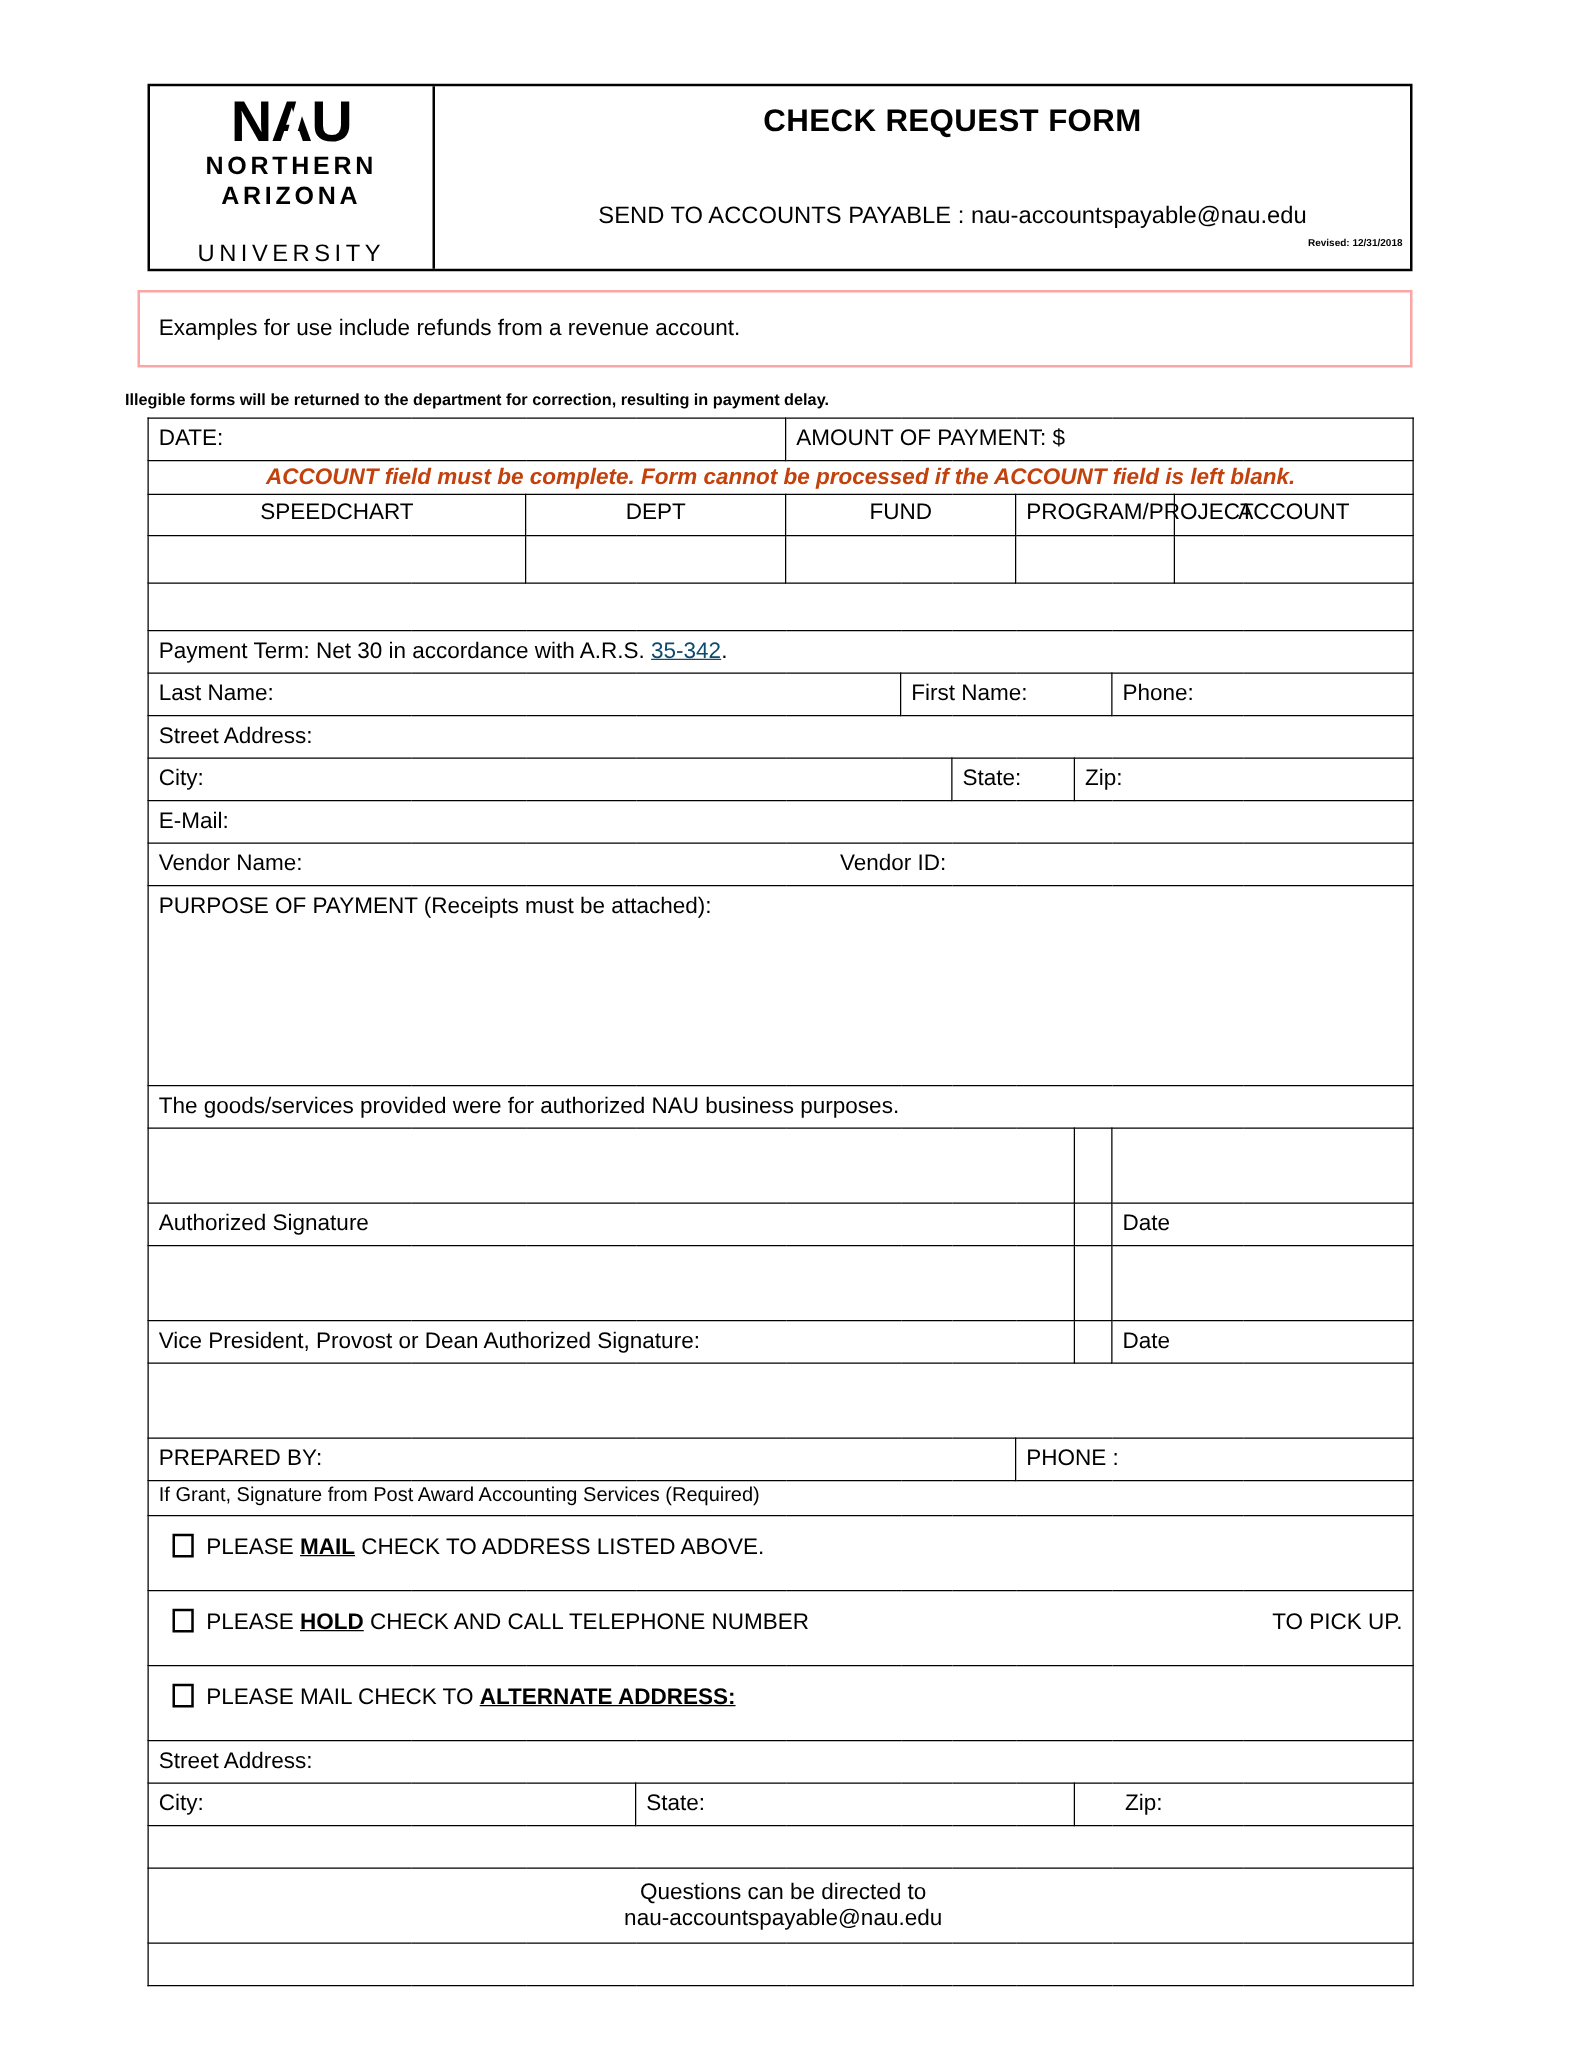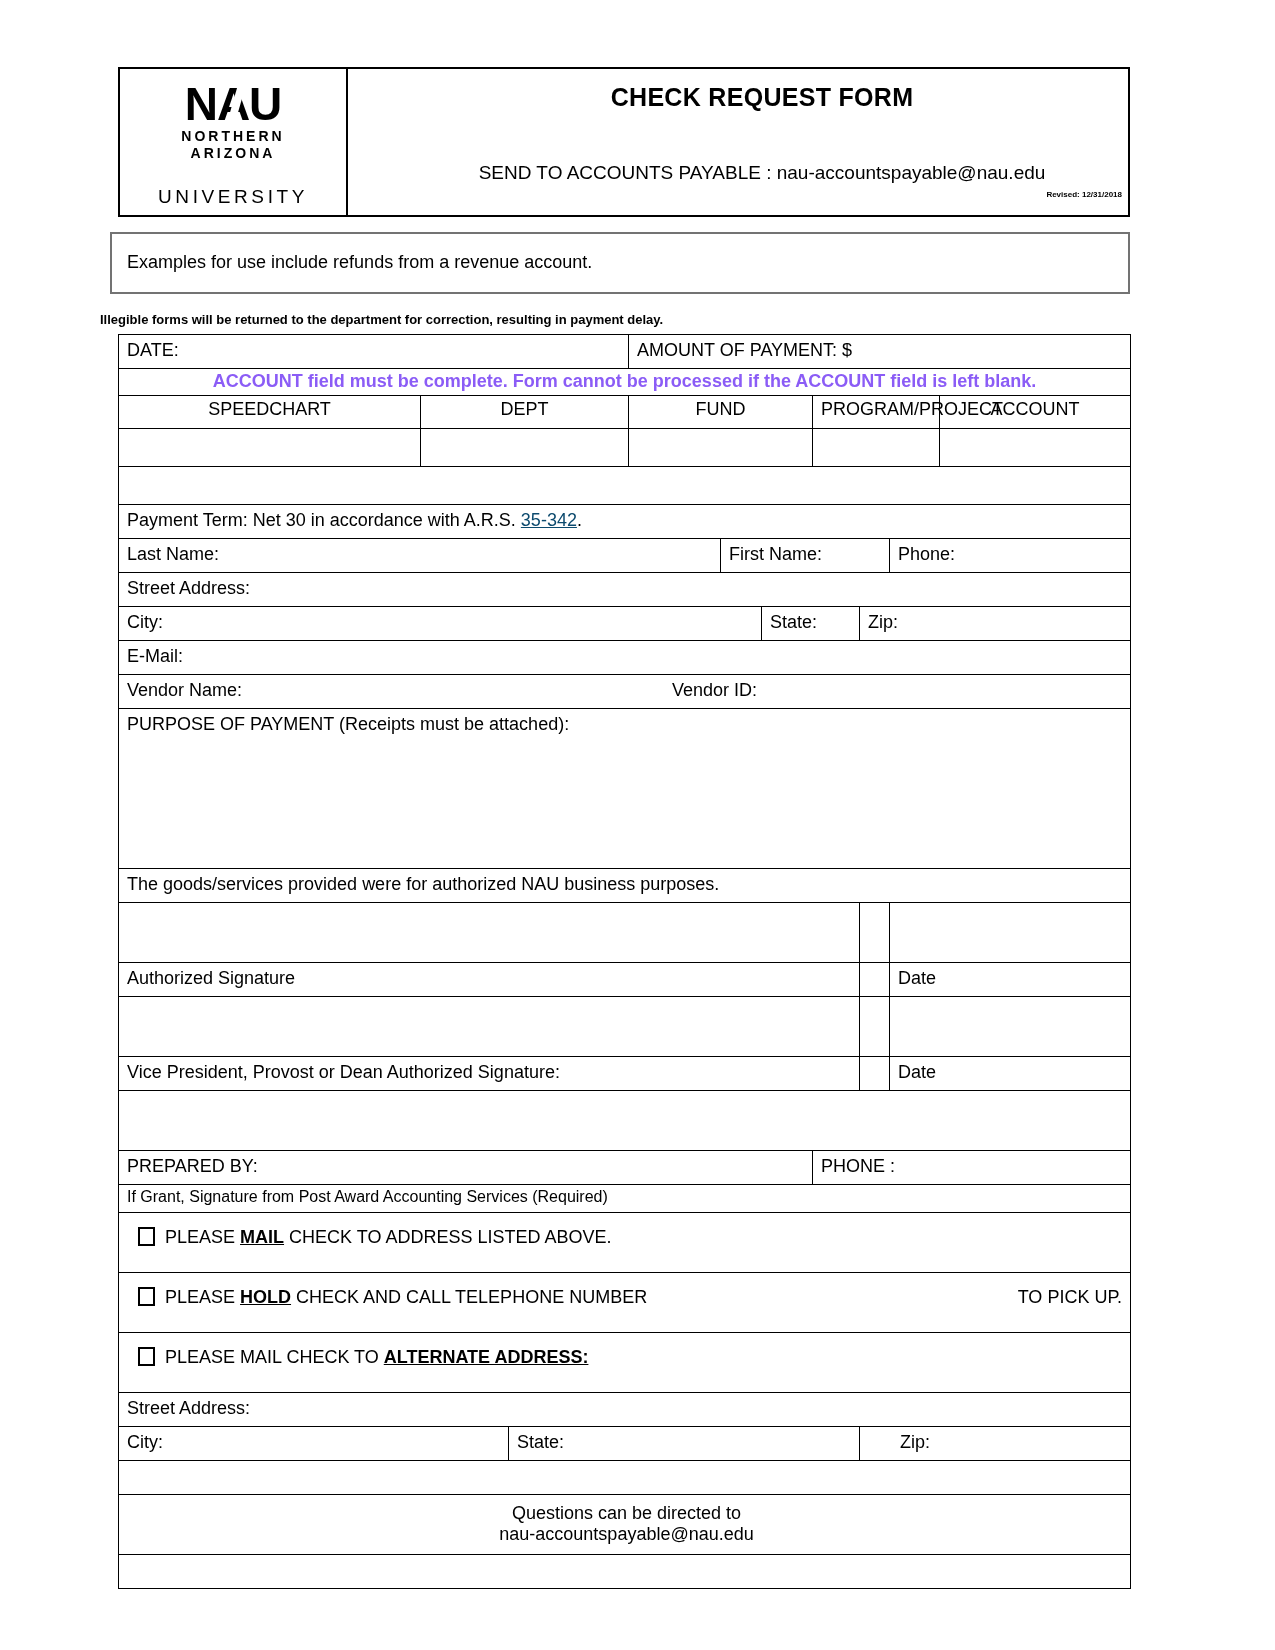--- a/index.html
+++ b/index.html
@@ -56,21 +56,21 @@
     position: absolute;
     left: 46px;
     top: 6px;
     width: 8px;
     height: 44px;
     background: #fff;
     transform: skewX(-16deg);
   }
   .logo-word {
     font-weight: bold;
-    font-size: 14px;
+    font-size: 20px;
     letter-spacing: 3px;
     line-height: 1.12;
     margin-top: 2px;
   }
   .logo-word.thin {
     font-weight: normal;
     font-size: 19px;
     letter-spacing: 3.6px;
     margin-top: 24px;
   }
@@ -95,21 +95,21 @@
     position: absolute;
     right: 6px;
     bottom: 16px;
     font-size: 8px;
     font-weight: bold;
   }
 
   
   .box {
     position: absolute;
-    border: 2px solid #737373;
+    border: 2px solid #fca5a5;
     box-sizing: border-box;
     background: #fff;
   }
   .txt {
     font-size: 18px;
     line-height: 1.1;
   }
 
   .examples {
     left: 110px;
@@ -140,26 +140,27 @@
   }
   .grid td {
     border: 1.5px solid #000;
     font-size: 18px;
     padding: 5px 8px;
     vertical-align: top;
     height: 34px;
     box-sizing: border-box;
   }
   .red-note {
-    color: #8b5cf6;
+    color: #c2410c;
     font-weight: bold;
     font-size: 13.5px;
     text-align: center;
     padding: 2px 0 3px 0 !important;
     height: 22px !important;
+    font-style: italic;
   }
   .colhead {
     text-align: center;
     font-size: 19px;
     height: 33px !important;
     padding-top: 3px !important;
   }
   .blank-row td { height: 38px; }
   .spacer-row td { height: 38px; }
   .tall-60 td { height: 60px; padding-left: 12px; }

